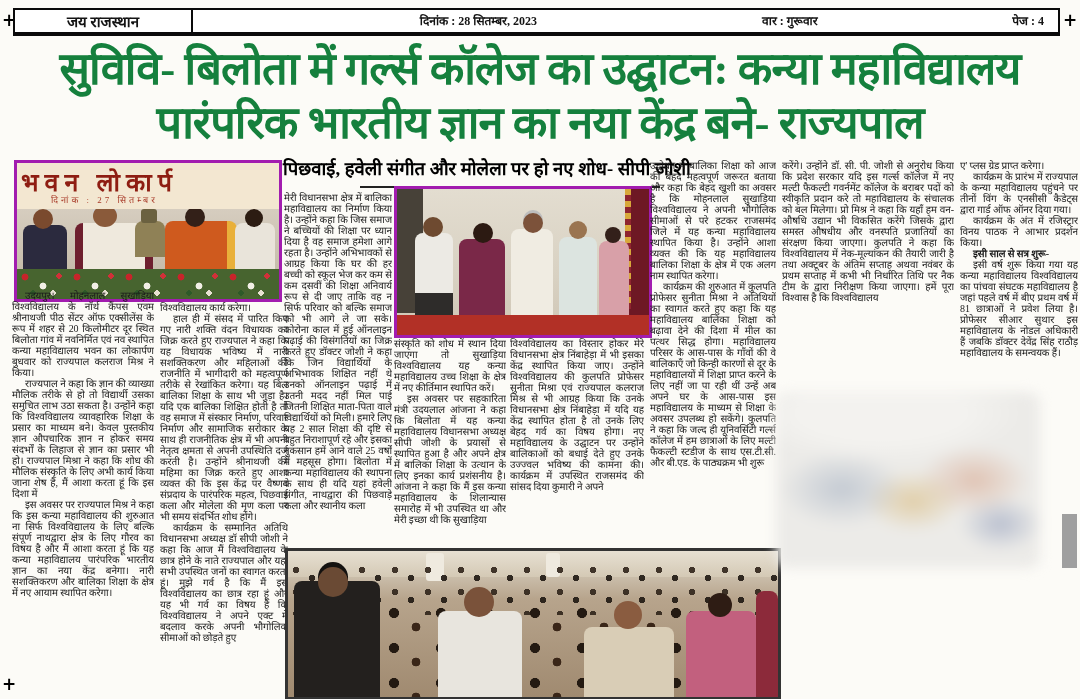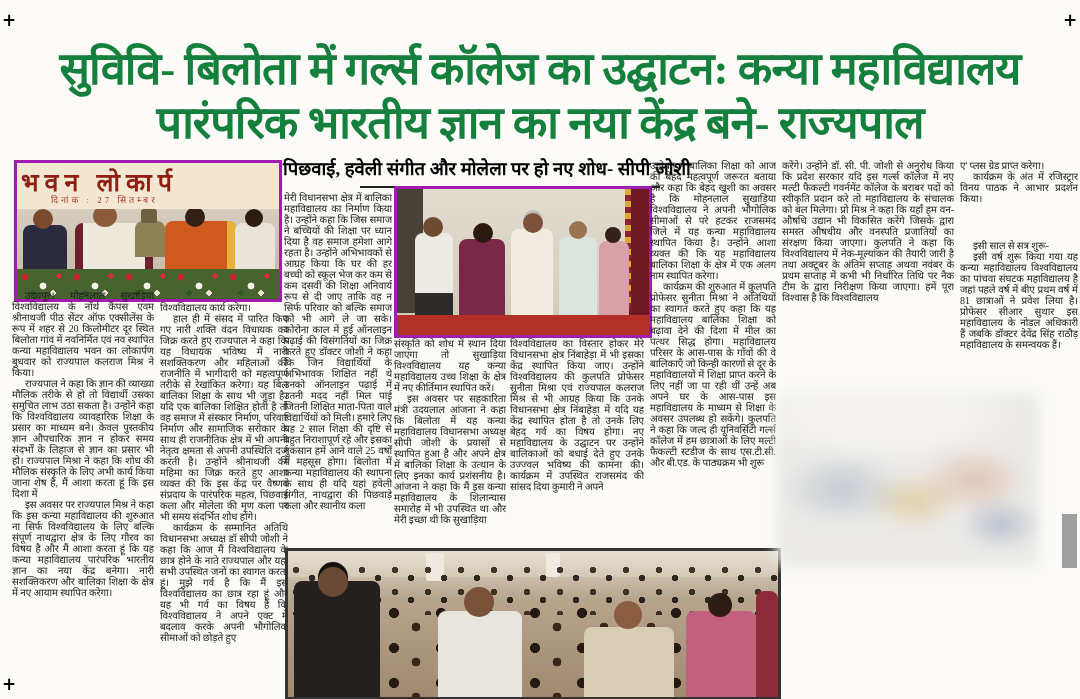--- a/index.html
+++ b/index.html
@@ -24,21 +24,21 @@
   .headline .hl2{font-size:45px;line-height:53px;white-space:nowrap;}
   
   .subhead{position:absolute;left:283px;top:157px;width:368px;font-weight:bold;font-size:18.5px;
            line-height:24px;white-space:nowrap;overflow:visible;color:#000;}
   .subhead-rule{position:absolute;left:360px;top:186px;width:300px;height:2px;background:#222;}
   
   .col{position:absolute;overflow:hidden;text-align:justify;font-size:10px;line-height:11px;
        letter-spacing:-0.1px;color:#1b1b1b;}
   .col p{margin:0;text-indent:13px;}
   .col p.noind{text-indent:0;}
-  .col p.boldp{font-weight:normal;margin-top:36px;}
+  .col p.boldp{font-weight:bold;}
   
   .photo{position:absolute;border:3px solid #a21caf;overflow:hidden;}
   .head{position:absolute;border-radius:50%;}
   .fig{position:absolute;border-radius:8px 8px 0 0;}
   
   .ph1-banner{position:absolute;left:0;top:0;right:0;height:46px;background:#f3e7d1;}
   .ph1-b1{position:absolute;left:4px;top:1px;width:100%;font-weight:bold;font-size:25px;
           color:#8e1d12;letter-spacing:6px;white-space:nowrap;}
   .ph1-b2{position:absolute;left:34px;top:30px;font-size:9px;color:#a83a28;letter-spacing:3px;white-space:nowrap;}
   .ph1-mid{position:absolute;left:0;top:46px;right:0;height:62px;background:linear-gradient(180deg,#d6cdbf,#c6bcab);}
@@ -81,20 +81,28 @@
 </style>
 </head>
 <body>
 
 <div class="page">
 
   <div class="reg-mark" style="left:2px;top:12px;">+</div>
   <div class="reg-mark" style="left:1063px;top:12px;">+</div>
   <div class="reg-mark" style="left:2px;top:676px;">+</div>
 
+  <div class="masthead">
+    <div class="mh-name">जय राजस्थान</div>
+    <div class="mh-rest">
+      <span class="mh-date">दिनांक : 28 सितम्बर, 2023</span>
+      <span class="mh-day">वार : गुरूवार</span>
+      <span class="mh-page">पेज : 4</span>
+    </div>
+  </div>
 
   <div class="headline">
     <div class="hl1">सुविवि- बिलोता में गर्ल्स कॉलेज का उद्घाटन: कन्या महाविद्यालय</div>
     <div class="hl2">पारंपरिक भारतीय ज्ञान का नया केंद्र बने- राज्यपाल</div>
   </div>
 
   <div class="subhead">पिछवाई, हवेली संगीत और मोलेला पर हो नए शोध- सीपी जोशी</div>
   <div class="subhead-rule"></div>
 
   <div class="photo" style="left:14px;top:160px;width:262px;height:136px;">
@@ -165,20 +173,21 @@
     <p class="noind">उद्बोधन में बालिका शिक्षा को आज की बेहद महत्वपूर्ण जरूरत बताया और कहा कि बेहद खुशी का अवसर है कि मोहनलाल सुखाड़िया विश्वविद्यालय ने अपनी भौगोलिक सीमाओं से परे हटकर राजसमंद जिले में यह कन्या महाविद्यालय स्थापित किया है। उन्होंने आशा व्यक्त की कि यह महाविद्यालय बालिका शिक्षा के क्षेत्र में एक अलग नाम स्थापित करेगा।</p>
     <p>कार्यक्रम की शुरुआत में कुलपति प्रोफेसर सुनीता मिश्रा ने अतिथियों का स्वागत करते हुए कहा कि यह महाविद्यालय बालिका शिक्षा को बढ़ावा देने की दिशा में मील का पत्थर सिद्ध होगा। महाविद्यालय परिसर के आस-पास के गाँवों की वे बालिकाएँ जो किन्ही कारणों से दूर के महाविद्यालयों में शिक्षा प्राप्त करने के लिए नहीं जा पा रही थीं उन्हें अब अपने घर के आस-पास इस महाविद्यालय के माध्यम से शिक्षा के अवसर उपलब्ध हो सकेंगे। कुलपति ने कहा कि जल्द ही यूनिवर्सिटी गर्ल्स कॉलेज में हम छात्राओं के लिए मल्टी फैकल्टी स्टडीज के साथ एस.टी.सी. और बी.एड. के पाठ्यक्रम भी शुरू</p>
   </div>
 
   <div class="col" style="left:782px;top:160px;width:172px;height:226px;font-family:Liberation Serif, serif;">
     <p class="noind">करेंगे। उन्होंने डॉ. सी. पी. जोशी से अनुरोध किया कि प्रदेश सरकार यदि इस गर्ल्स कॉलेज में नए मल्टी फैकल्टी गवर्नमेंट कॉलेज के बराबर पदों को स्वीकृति प्रदान करे तो महाविद्यालय के संचालक को बल मिलेगा। प्रो मिश्र ने कहा कि यहाँ हम वन-औषधि उद्यान भी विकसित करेंगे जिसके द्वारा समस्त औषधीय और वनस्पति प्रजातियों का संरक्षण किया जाएगा। कुलपति ने कहा कि विश्वविद्यालय में नेक-मूल्यांकन की तैयारी जारी है तथा अक्टूबर के अंतिम सप्ताह अथवा नवंबर के प्रथम सप्ताह में कभी भी निर्धारित तिथि पर नैक टीम के द्वारा निरीक्षण किया जाएगा। हमें पूरा विश्वास है कि विश्वविद्यालय</p>
   </div>
 
   <div class="col" style="left:960px;top:160px;width:118px;height:226px;">
     <p class="noind">ए' प्लस ग्रेड प्राप्त करेगा।</p>
+    <p>कार्यक्रम के प्रारंभ में राज्यपाल के कन्या महाविद्यालय पहुंचने पर तीनों विंग के एनसीसी कैडेट्स द्वारा गार्ड ऑफ ऑनर दिया गया।</p>
     <p>कार्यक्रम के अंत में रजिस्ट्रार विनय पाठक ने आभार प्रदर्शन किया।</p>
     <p class="boldp">इसी साल से सत्र शुरू-</p>
     <p>इसी वर्ष शुरू किया गया यह कन्या महाविद्यालय विश्वविद्यालय का पांचवा संघटक महाविद्यालय है जहां पहले वर्ष में बीए प्रथम वर्ष में 81 छात्राओं ने प्रवेश लिया है। प्रोफेसर सीआर सुथार इस महाविद्यालय के नोडल अधिकारी हैं जबकि डॉक्टर देवेंद्र सिंह राठौड़ महाविद्यालय के समन्वयक हैं।</p>
   </div>
 
   <div class="photo" style="left:285px;top:548px;width:490px;height:146px;border-color:#333;
        background:linear-gradient(180deg,#ded5c6 0,#cfc4b2 20px,#b7a48c 48px,#a08a70 146px);">
     <div class="aud-curtain"></div>
     <div class="aud-pillar" style="left:138px;top:2px;width:18px;height:28px;"></div>
     <div class="aud-pillar" style="left:258px;top:2px;width:14px;height:24px;"></div>

